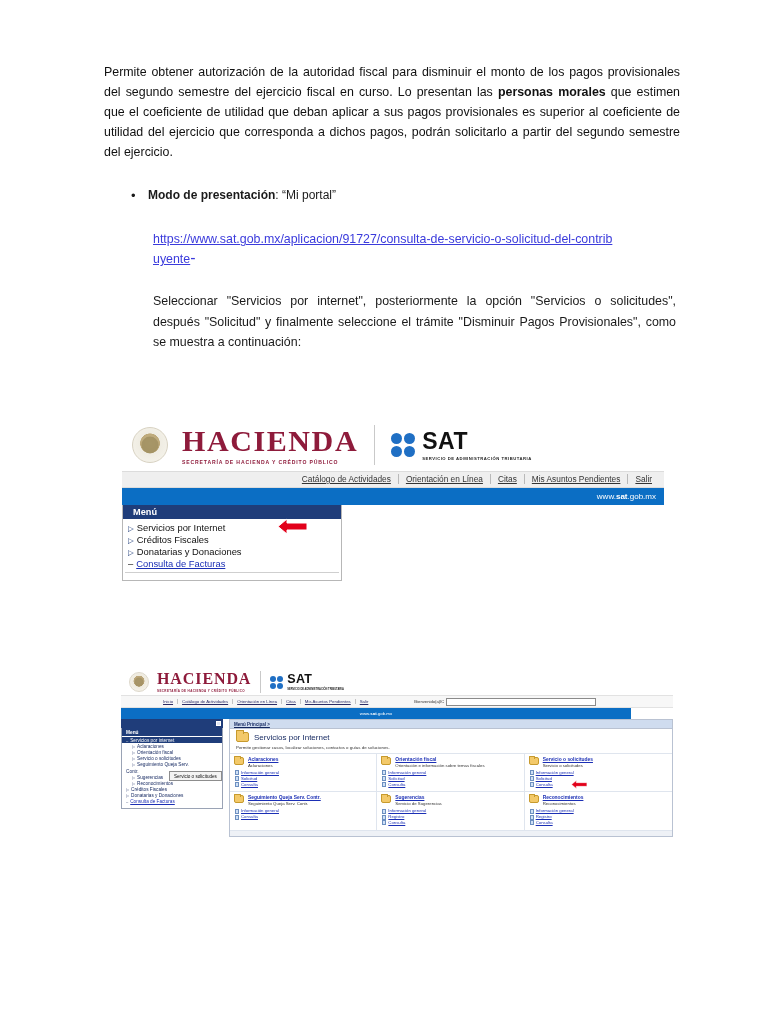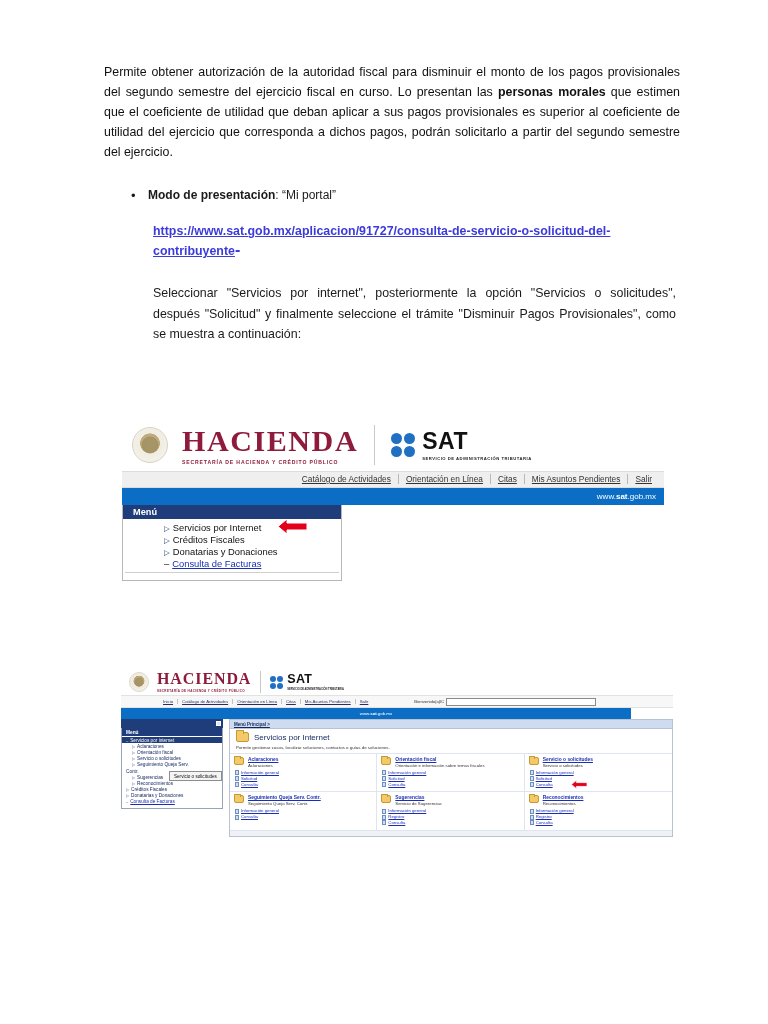--- a/index.html
+++ b/index.html
@@ -56,21 +56,21 @@
   .indent-block { padding-left: 49px; }
 
   .link {
     color: #3b3bdc;
     text-decoration: underline;
     font-size: 12.4px;
     line-height: 1.62;
     display: inline;
     word-break: break-all;
   }
-  .link-wrap { margin-top: 14px; max-width: 460px; font-weight: bold; }
+  .link-wrap { margin-top: 22px; max-width: 460px; }
   .trail { color: #3b3bdc; }
 
   .para-indent {
     font-size: 12.4px;
     line-height: 1.62;
     text-align: justify;
     margin-top: 22px;
     max-width: 523px;
   }
 
@@ -188,21 +188,20 @@
     font-size: 9.2px;
     font-weight: bold;
     padding: 2px 0 2px 10px;
   }
   .menu1 ul { list-style: none; margin: 0; padding: 2px 0 0 3px; }
   .menu1 li {
     font-size: 9.4px;
     color: #111;
     padding: 0.5px 0 0.5px 2px;
     white-space: nowrap;
-    margin-left: 36px;
   }
   .menu1 li .arw { color: #1f3d7a; font-size: 7.5px; margin-right: 3px; }
   .menu1 li .dash { color: #111; margin-right: 3px; }
   .menu1 li a { color: #1b2fb5; text-decoration: underline; }
   .menu1-foot { border-top: 1px solid #cfcfcf; margin: 3px 2px 0 2px; height: 4px; }
   .ra { display:inline-block; position:relative; }
   .ra svg { display:block; }
 
   
   .shot2 {

